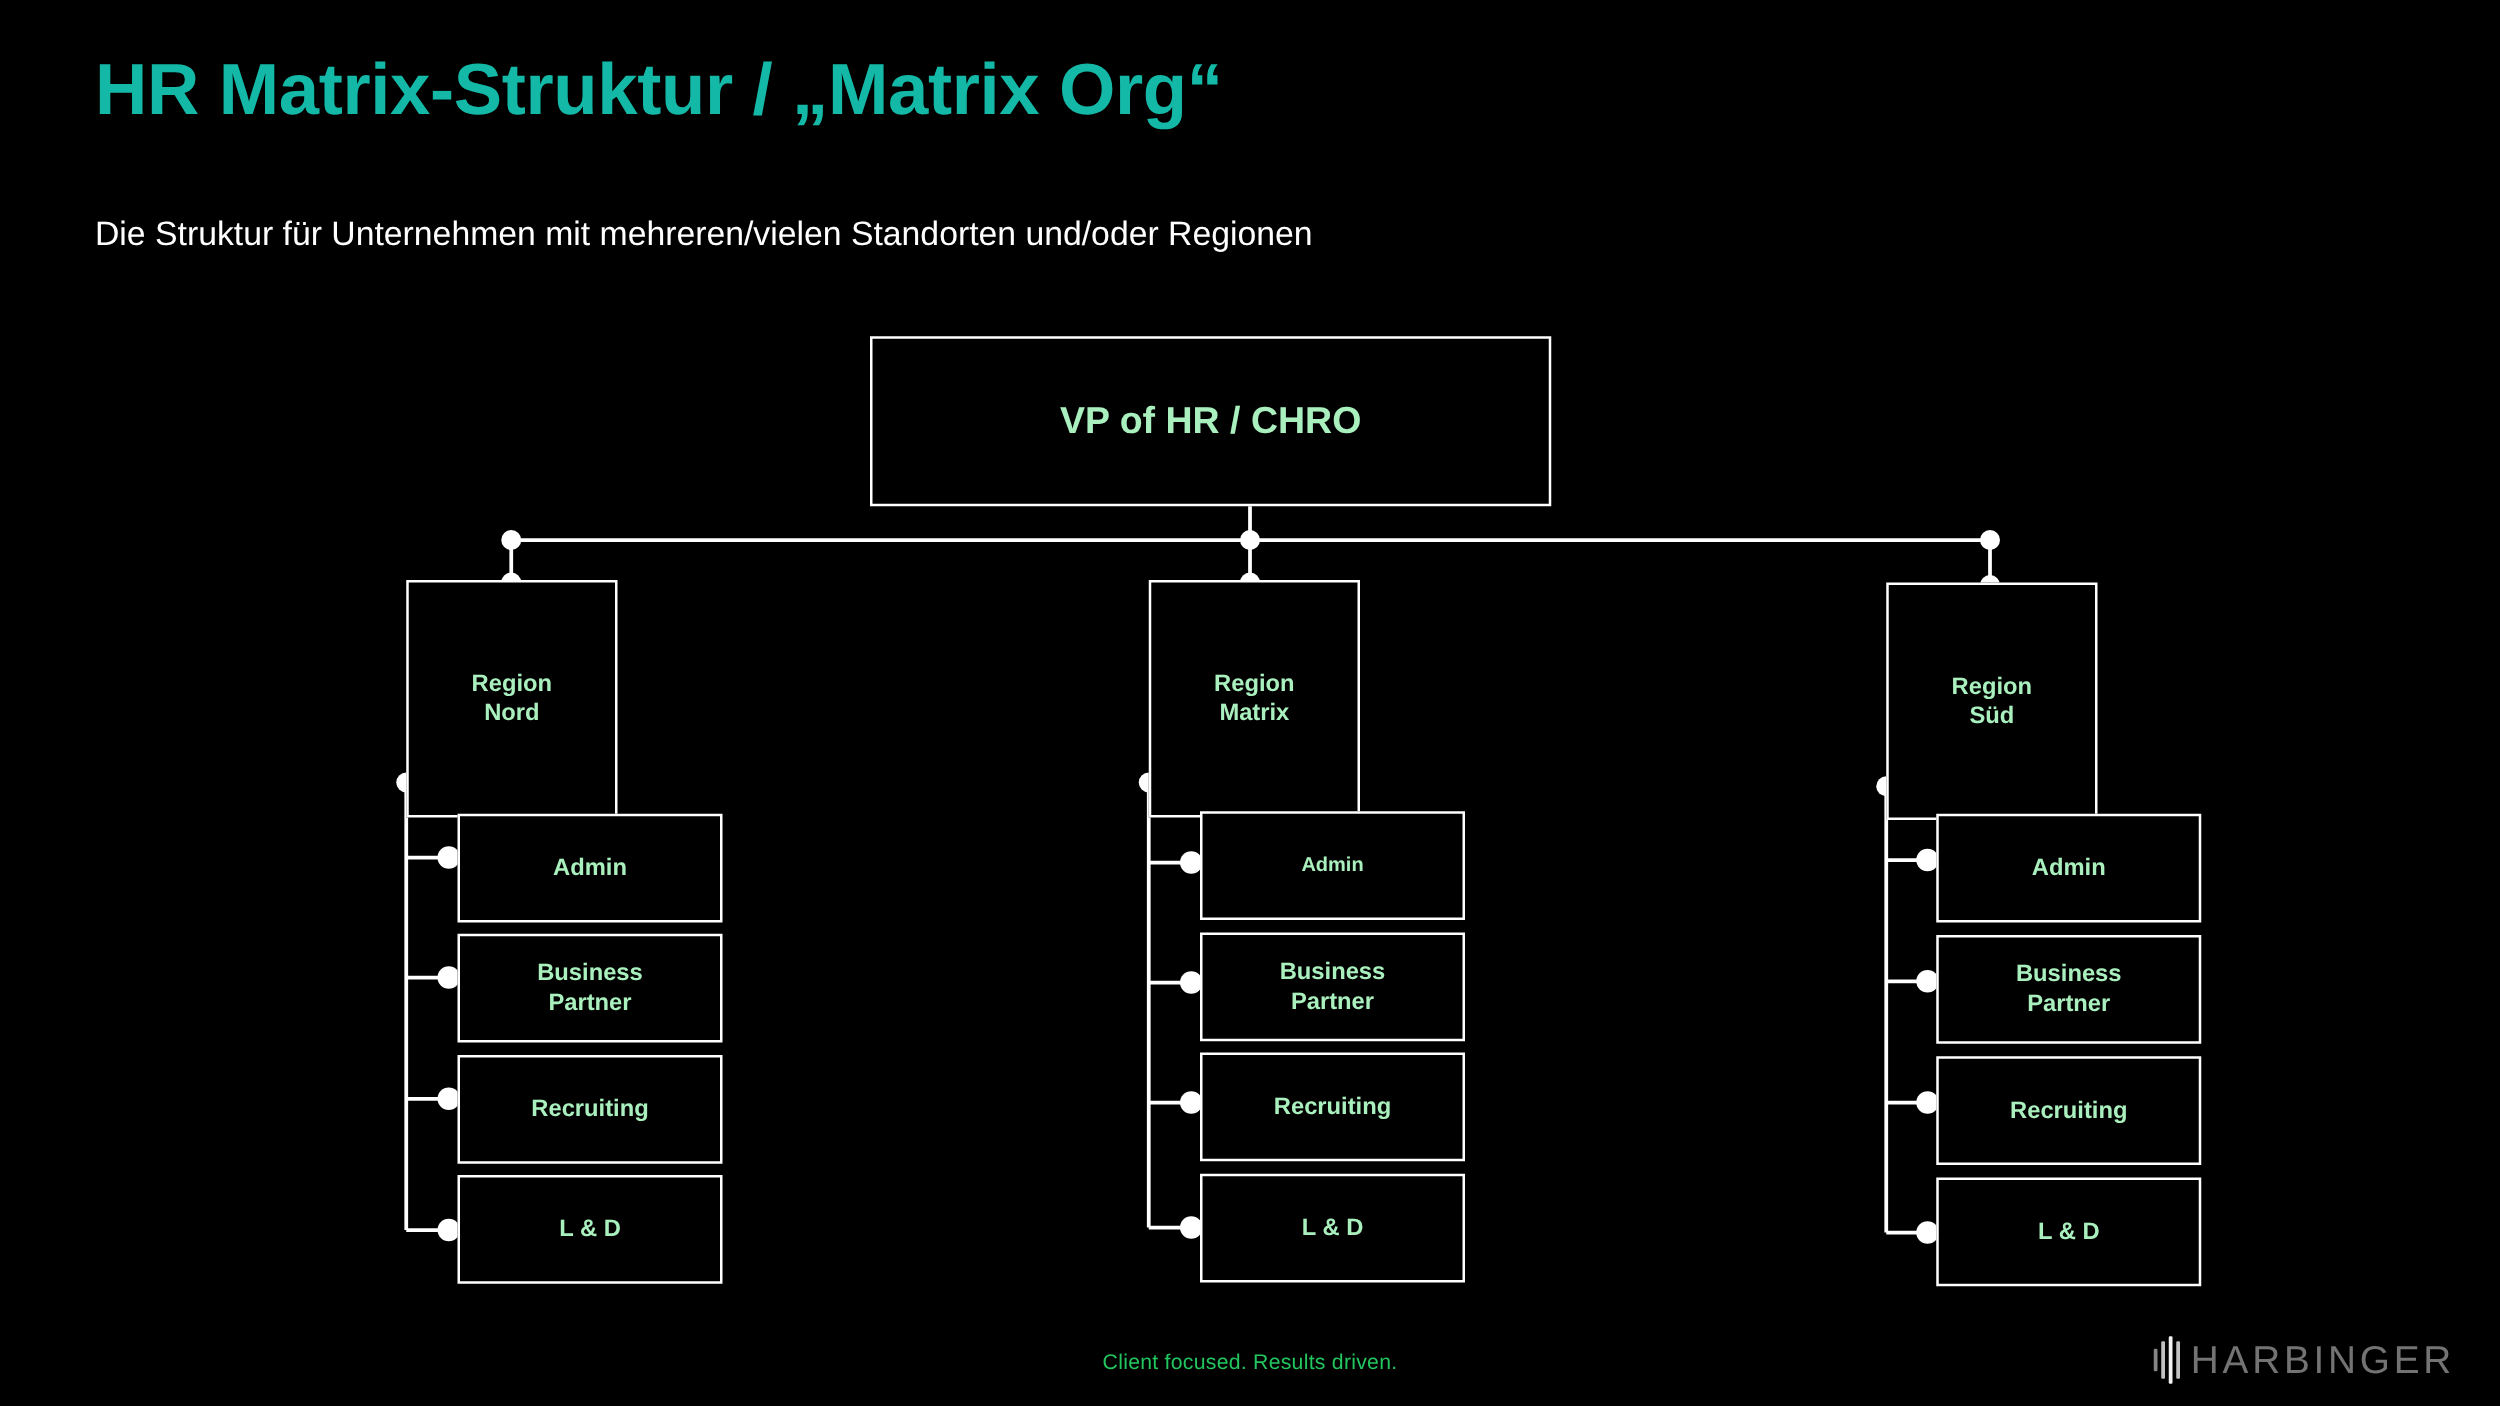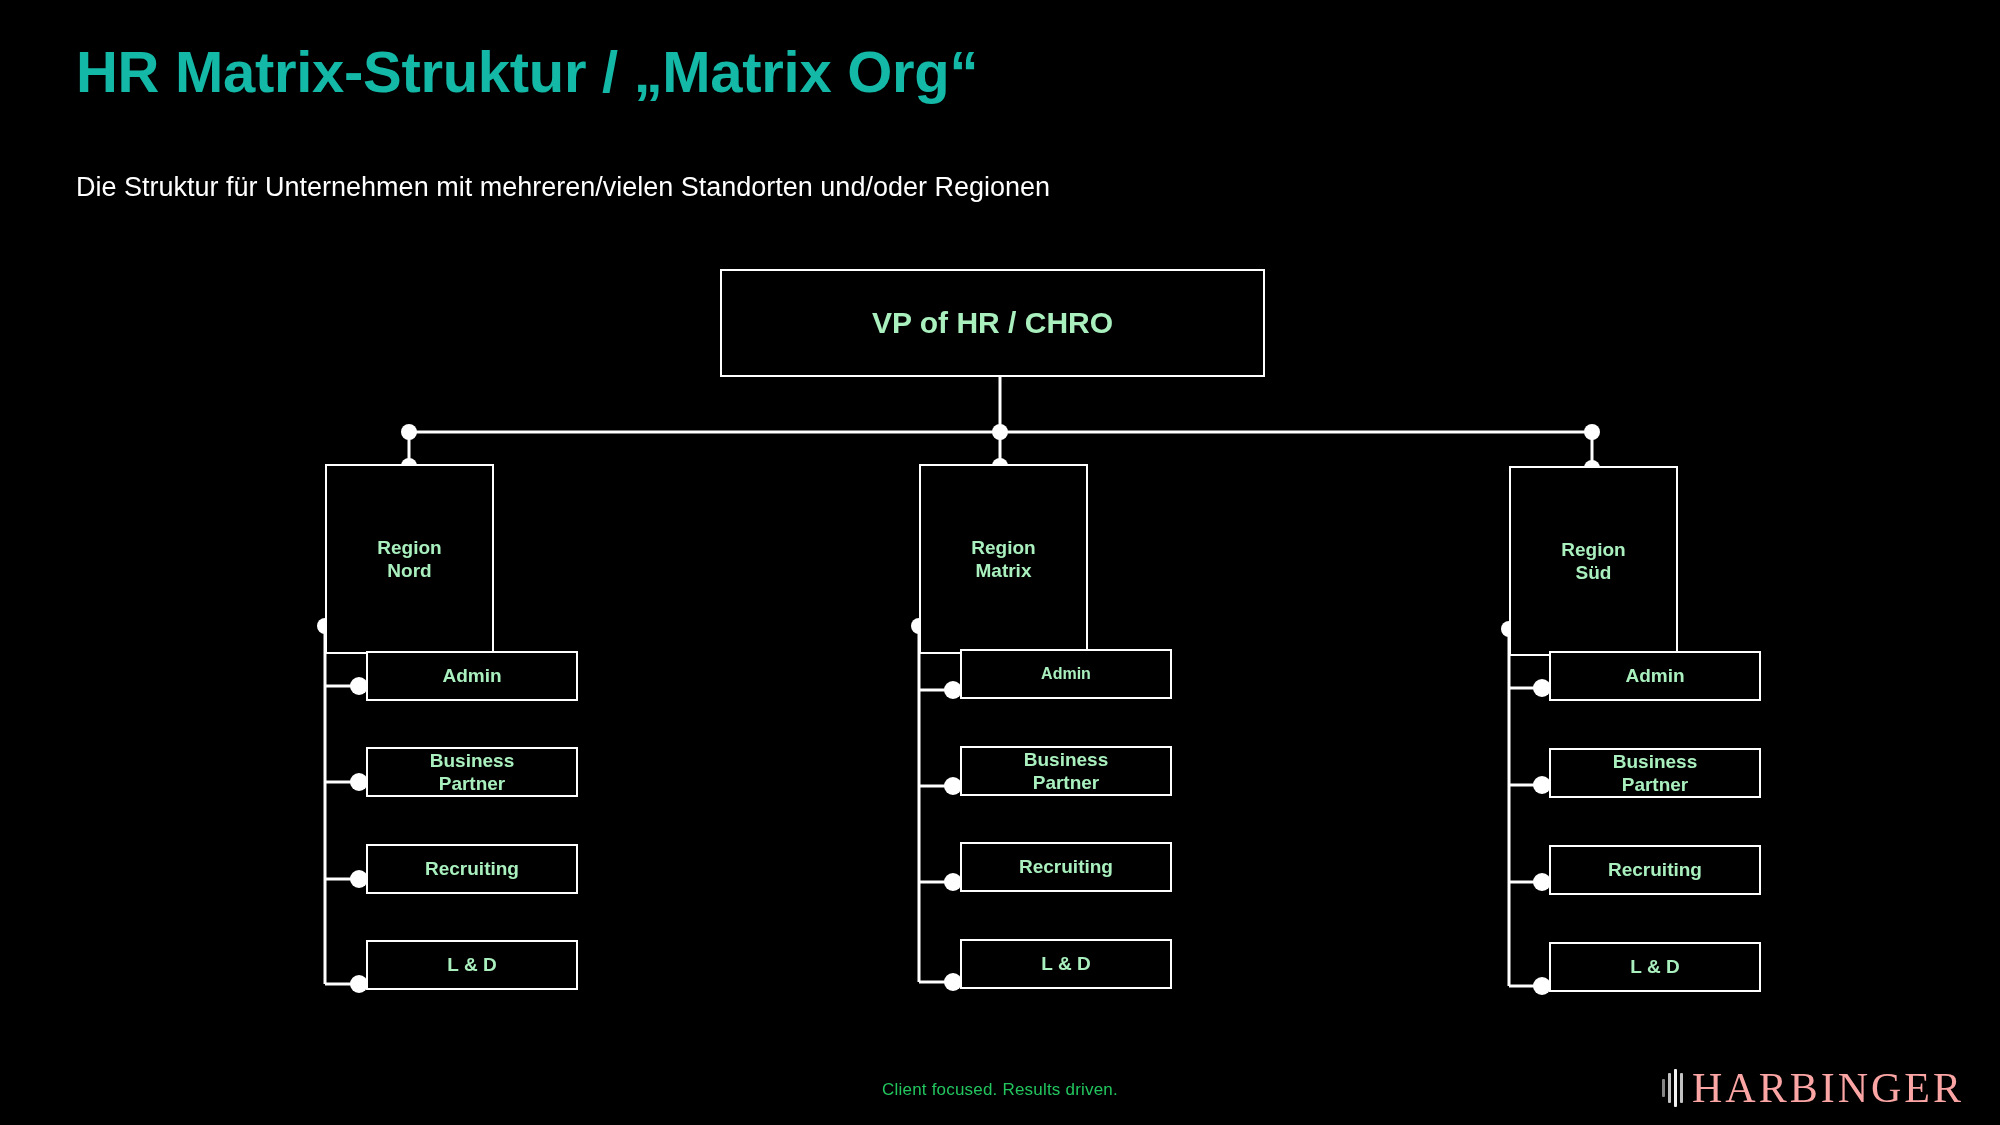--- a/index.html
+++ b/index.html
@@ -51,38 +51,38 @@
     background: #000000;
     color: #A9F0BE;
     display: flex;
     align-items: center;
     justify-content: center;
     text-align: center;
     line-height: 1.22;
     font-weight: bold;
   }
   .node.root {
-    left: 720px;
+    left: 696px;
     top: 269px;
     width: 545px;
-    height: 108px;
+    height: 136px;
     font-size: 30px;
   }
   .node.region {
     width: 169px;
     height: 190px;
     font-size: 19px;
   }
   .node.region-nord  { left: 325px;  top: 464px; }
   .node.region-mitte { left: 919px;  top: 464px; }
   .node.region-sued  { left: 1509px; top: 466px; }
 
   .node.leaf {
     width: 212px;
-    height: 50px;
+    height: 87px;
     font-size: 19px;
   }
   
   .n-admin   { left: 366px; top: 651px; }
   .n-bp      { left: 366px; top: 747px; }
   .n-rec     { left: 366px; top: 844px; }
   .n-ld      { left: 366px; top: 940px; }
   
   .m-admin   { left: 960px; top: 649px; }
   .m-bp      { left: 960px; top: 746px; }
@@ -135,23 +135,23 @@
     display: block;
     width: 3px;
     background: #f2f2f2;
     border-radius: 1px;
   }
   #brand-bars i:nth-child(1) { height: 18px; opacity: .55; }
   #brand-bars i:nth-child(2) { height: 30px; opacity: .8; }
   #brand-bars i:nth-child(3) { height: 38px; opacity: 1; }
   #brand-bars i:nth-child(4) { height: 30px; opacity: .8; }
   #brand-wordmark {
-    font-family: Liberation Serif, serif;
-    font-size: 42px;
-    color: #fca5a5;
+    font-family: Liberation Sans, sans-serif;
+    font-size: 31px;
+    color: #737373;
     letter-spacing: 3.0px;
   }
 </style>
 </head>
 <body>
 
 <div id="slide">
 
   <div id="page-title">HR Matrix-Struktur / „Matrix Org“</div>
 

